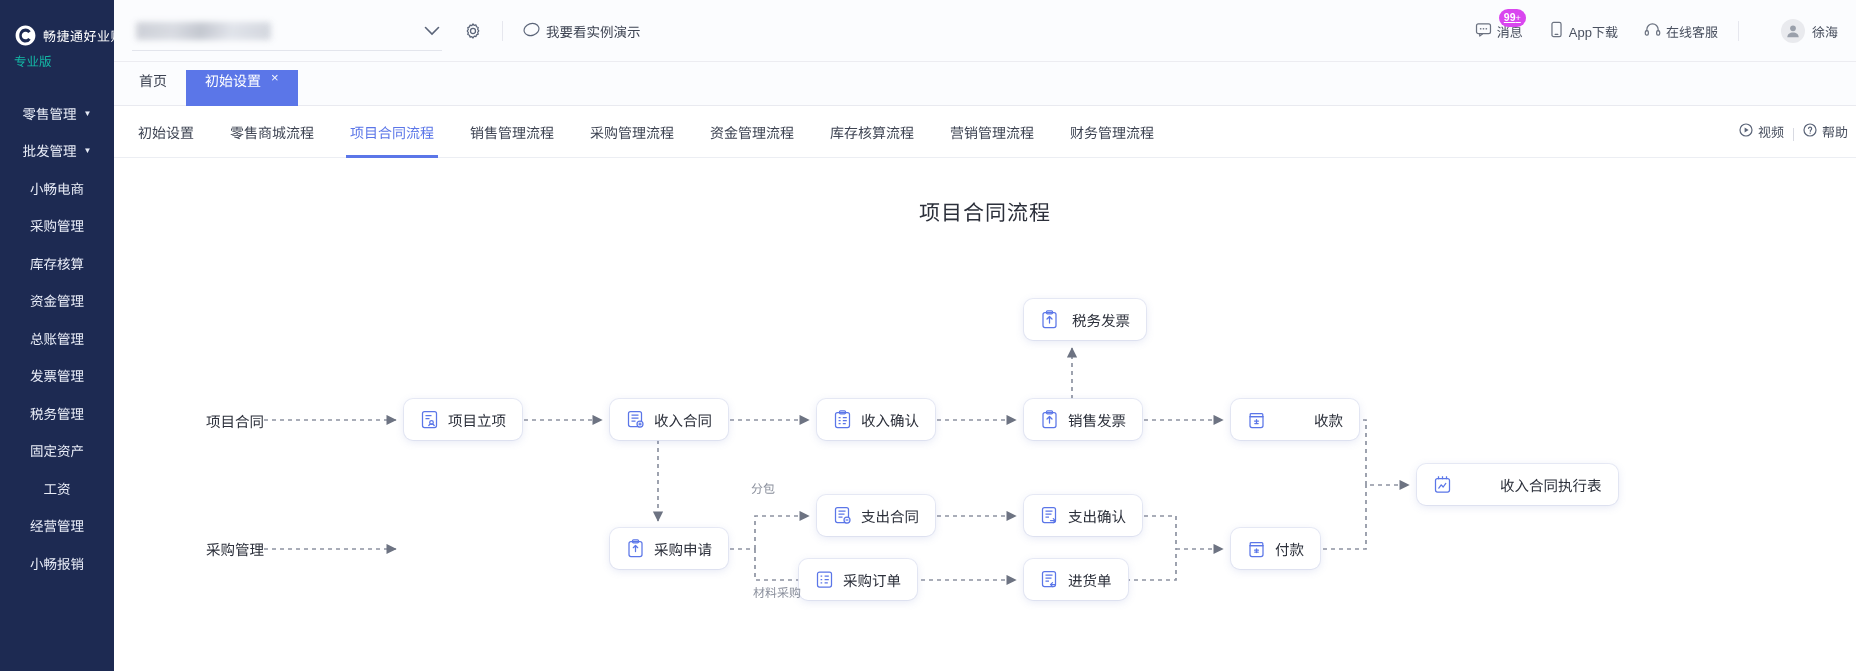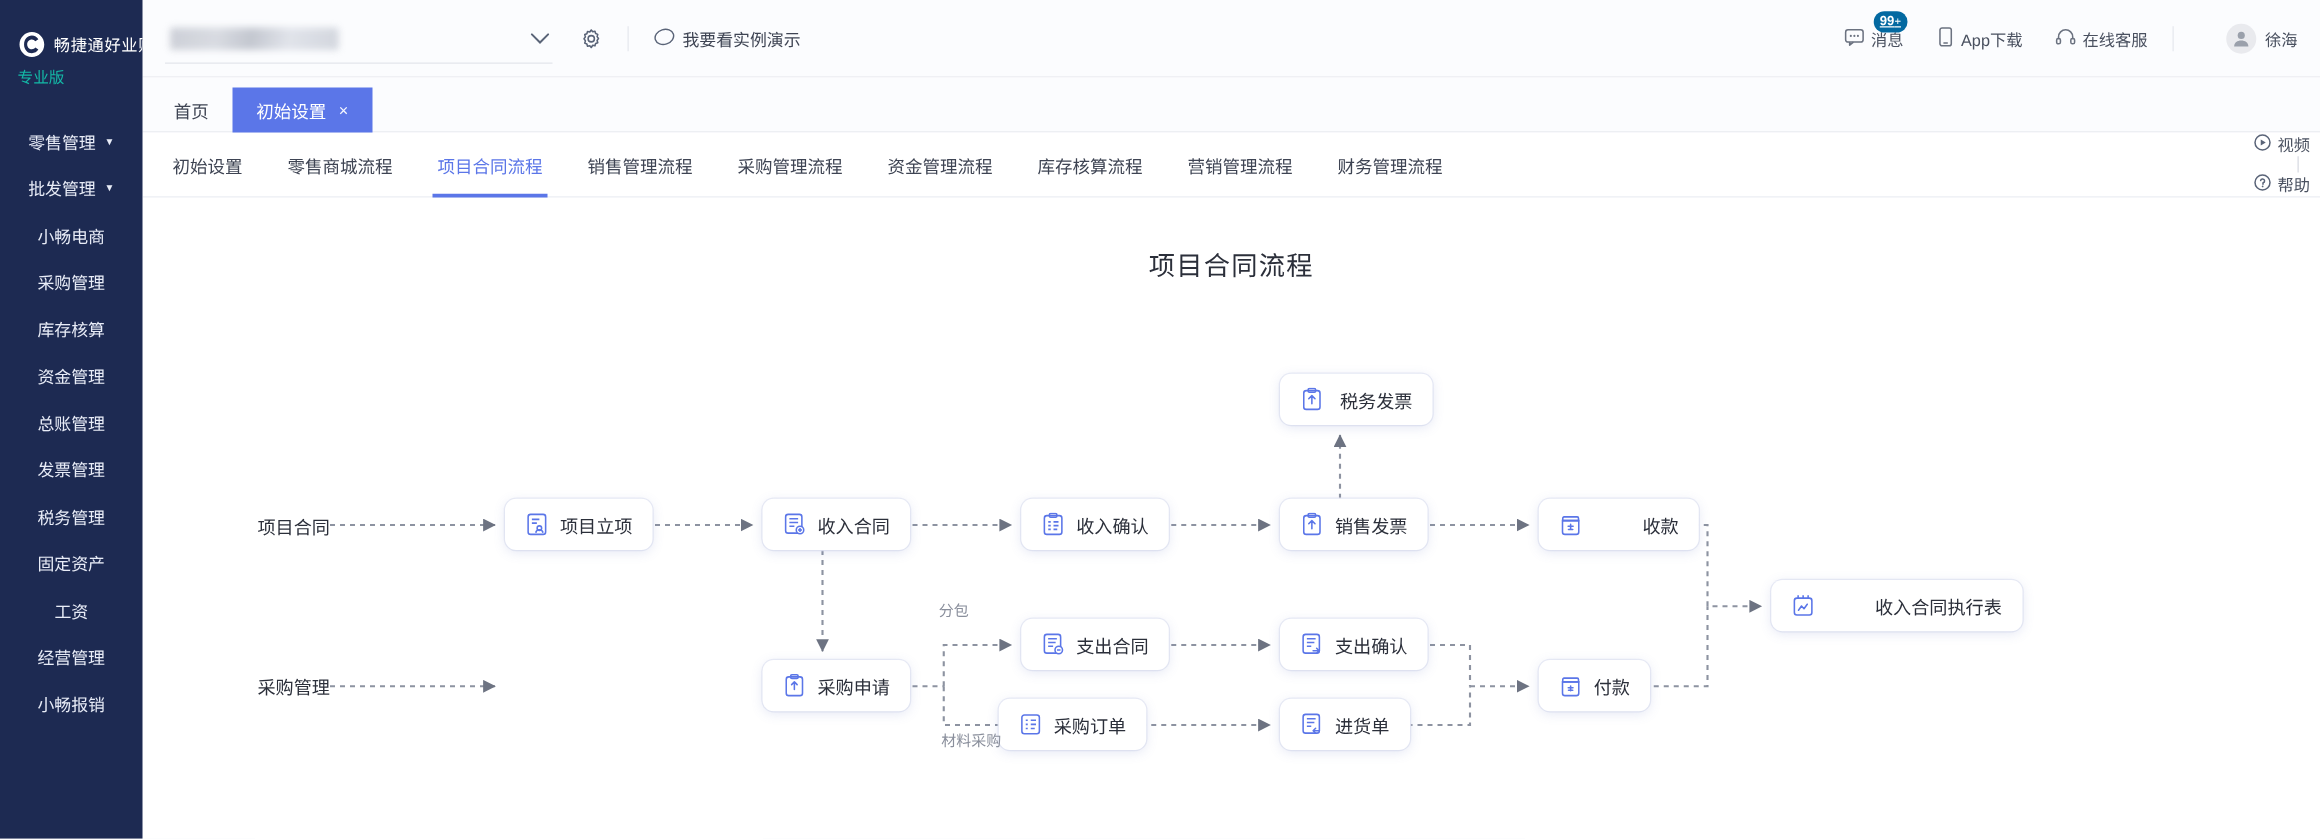--- a/index.html
+++ b/index.html
@@ -64,39 +64,39 @@
   .chev-down { color: #6b7280; font-size: 13px; margin-left: auto; padding-right:2px; }
   .gear { margin-left: 22px; display: flex; align-items: center; }
   .vsep { width: 1px; height: 20px; background: #e6e7ee; margin: 0 20px; }
   .demo-link { display: flex; align-items: flex-start; gap: 6px; color: #3e4453; font-size: 13.5px; cursor: pointer; }
   .top-right { margin-left: auto; display: flex; align-items: center; gap: 0; padding-right: 4px; }
   .tr-item {
     display: flex; align-items: center; gap: 5px; color: #4a5160; font-size: 13px;
     cursor: pointer; position: relative; margin-left: 26px; white-space: nowrap;
   }
   .badge {
-    position: absolute; top: -12px; left: 24px; background: #0369a1; color: #fff;
+    position: absolute; top: -12px; left: 24px; background: #d946ef; color: #fff;
     font-size: 10.5px; line-height: 1; padding: 3px 5px 3.5px 5px; border-radius: 9px;
     font-weight: bold; white-space: nowrap; text-decoration: underline;
   }
   .badge .plus { font-weight: normal; font-size: 9px; }
   .avatar {
     width: 24px; height: 24px; border-radius: 50%; background: #e9eaee;
     display: flex; align-items: center; justify-content: center; margin-left: 22px;
   }
   .user-name { color: #4a5160; font-size: 13px; margin-left: 7px; white-space: nowrap; }
 
   
   .tabsrow {
     height: 44px; background: #fbfcfe; display: flex; align-items: flex-end;
     padding-left: 6px; flex: 0 0 44px; position: relative;
   }
   .tabsrow:after{ content:""; position:absolute; left:0; right:0; bottom:0; height:1px; background:#e9eaf0; }
   .tab {
-    height: 36px; display: flex; align-items: center; padding: 0 19px;
+    height: 36px; display: flex; align-items: flex-start; padding: 0 19px;
     font-size: 14px; color: #3e4453; cursor: pointer; position: relative; z-index:2;
   }
   .tab.active { background: #5b76e8; color: #ffffff; }
   .tab .tab-close { margin-left: 10px; font-size: 13px; opacity: .95; }
 
   
   .content {
     flex: 1; background: #ffffff; margin: 0; position: relative; overflow: hidden;
   }
   .subtabs {
@@ -106,21 +106,21 @@
   .subtab {
     font-size: 14px; color: #3e4453; margin-right: 36px; cursor: pointer;
     position: relative; height: 52px; display: flex; align-items: center; white-space: nowrap;
   }
   .subtab.active { color: #5b76e8; }
   .subtab.active:after {
     content: ""; position: absolute; left: -4px; right: -4px; bottom: 0;
     height: 2.5px; background: #5b76e8;
   }
   .subtabs-right {
-    margin-left: auto; display: flex; align-items: flex-end; padding-right: 8px; gap: 0; flex-direction: column;
+    margin-left: auto; display: flex; align-items: flex-end; padding-right: 8px; gap: 0;
   }
   .st-link { display: flex; align-items: center; gap: 5px; font-size: 13px; color: #4a5160; cursor: pointer; }
   .st-div { width: 1px; height: 13px; background: #d8dae2; margin: 0 9px; }
 
   
   .flow-title {
     text-align: center; font-size: 21px; color: #2b2f3a; font-weight: 500;
     margin-top: 38px; letter-spacing: 1px;
   }
   .canvas { position: relative; width: 1742px; height: 420px; margin-top: 10px; }

